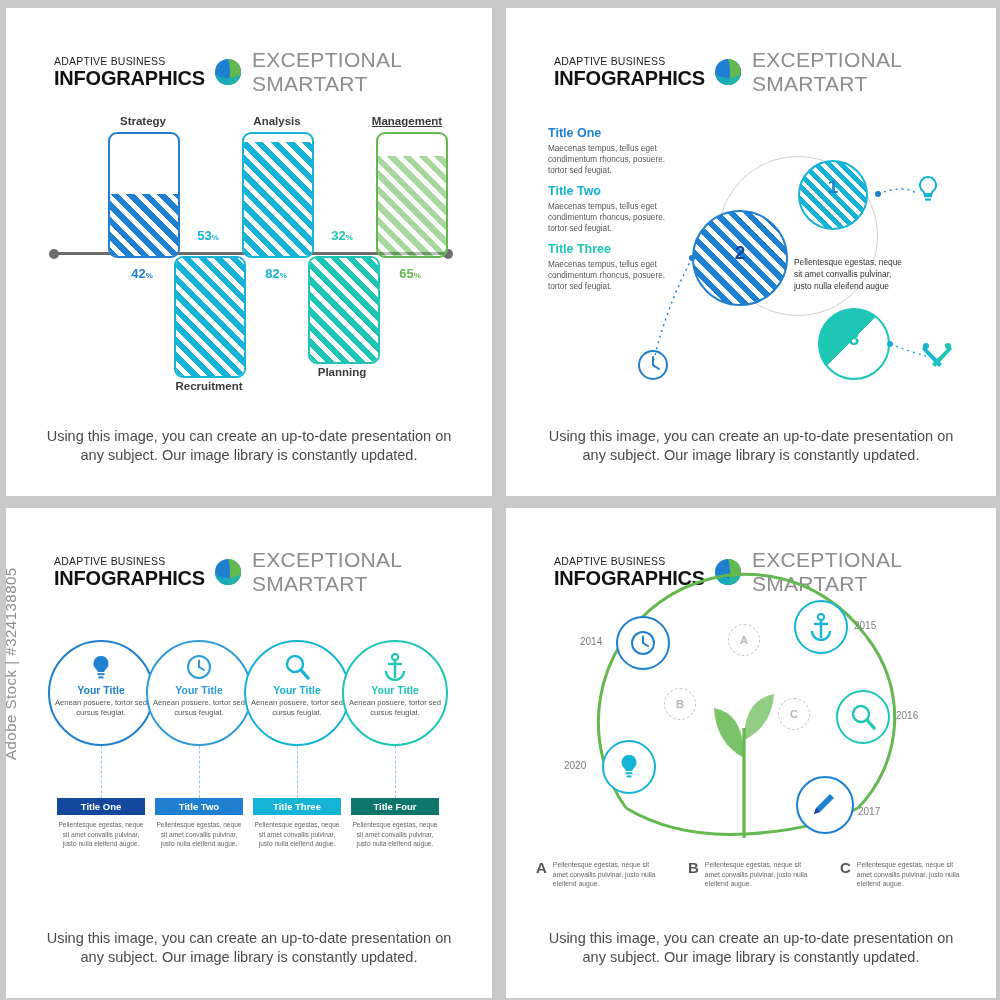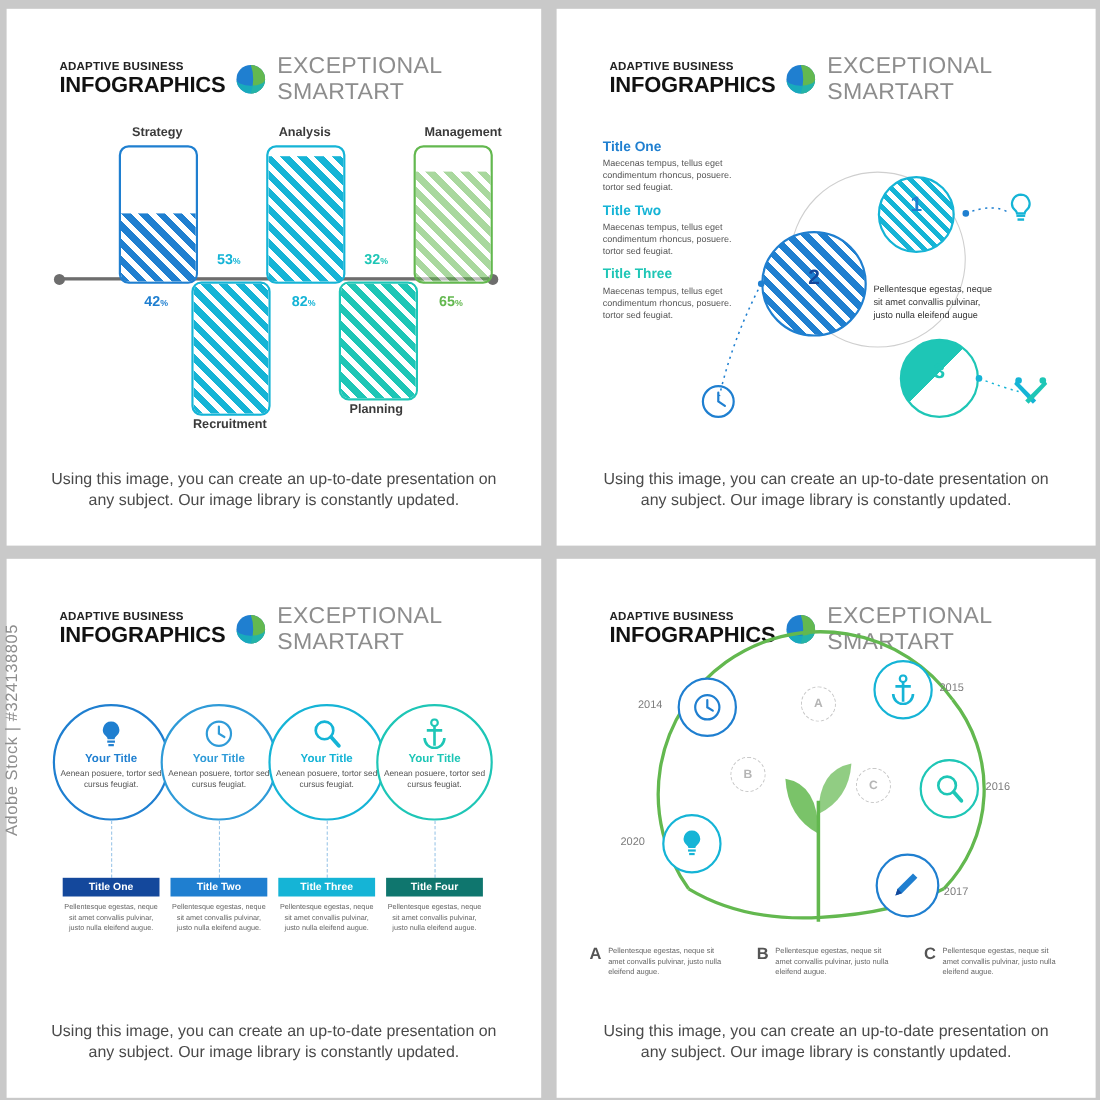--- a/index.html
+++ b/index.html
@@ -2,21 +2,21 @@
 <html><head>
 <meta charset="utf-8">
 <style>
   html,body{margin:0;padding:0;background:#c9c9c9;}
   body{width:1000px;height:1000px;font-family:"Liberation Sans",sans-serif;position:relative;overflow:hidden;}
   .grid{position:absolute;inset:0;display:grid;grid-template-columns:486px 490px;grid-template-rows:488px 490px;column-gap:14px;row-gap:12px;padding:8px 6px;box-sizing:border-box;}
   .card{background:#fff;position:relative;overflow:hidden;}
   
   .hdr{position:absolute;top:40px;left:48px;right:24px;display:flex;align-items:center;}
   .hdr .lines{line-height:1.0;}
-  .hdr .l1{font-size:10.5px;font-weight:bold;letter-spacing:.2px;color:#222;}
+  .hdr .l1{font-size:10.5px;font-weight:normal;letter-spacing:.2px;color:#222;}
   .hdr .l2{font-size:20px;font-weight:bold;letter-spacing:-.2px;color:#111;margin-top:1px;}
   .hdr .globe{width:28px;height:28px;margin:0 10px 0 9px;position:relative;}
   .hdr .smart{font-size:21px;color:#8d8d8d;letter-spacing:.3px;font-weight:400;}
   
   .foot{position:absolute;left:36px;right:36px;bottom:30px;text-align:center;color:#4a4a4a;font-size:14.5px;line-height:1.35;}
   
   .barwrap{position:absolute;left:40px;top:110px;width:410px;height:280px;}
   .axis{position:absolute;left:8px;right:8px;top:134px;height:3px;background:#6d6d6d;}
   .axis:before,.axis:after{content:"";position:absolute;top:-3.5px;width:10px;height:10px;border-radius:50%;background:#6d6d6d;}
   .axis:before{left:-5px;}
@@ -91,21 +91,21 @@
       <div class="fill" style="bottom:0;height:114px;background:repeating-linear-gradient(45deg,#15b4d6 0 6px,#fff 6px 11px);"></div>
     </div>
     <div class="pct" style="left:196px;top:148px;width:68px;text-align:center;color:#15b4d6;"><span>82</span><sub>%</sub></div>
 
     <div class="bar" style="left:262px;top:138px;width:68px;height:104px;border:2px solid #1ec6b6;">
       <div class="fill" style="top:0;height:104px;background:repeating-linear-gradient(45deg,#1ec6b6 0 6px,#fff 6px 11px);"></div>
     </div>
     <div class="pct" style="left:262px;top:110px;width:68px;text-align:center;color:#1ec6b6;"><span>32</span><sub>%</sub></div>
     <div class="barlabel" style="left:241px;top:248px;width:110px;">Planning</div>
 
-    <div class="barlabel" style="left:320px;top:-3px;width:110px;">Management</div>
+    <div class="barlabel" style="left:306px;top:-3px;width:110px;text-decoration:underline;">Management</div>
     <div class="bar" style="left:330px;top:14px;width:68px;height:122px;border:2px solid #63b84f;">
       <div class="fill" style="bottom:0;height:100px;background:repeating-linear-gradient(45deg,#63b84f 0 6px,#fff 6px 11px);opacity:.55;"></div>
     </div>
     <div class="pct" style="left:330px;top:148px;width:68px;text-align:center;color:#63b84f;"><span>65</span><sub>%</sub></div>
   </div>
 
   <div class="foot">Using this image, you can create an up-to-date presentation on any subject. Our image library is constantly updated.</div>
 </div>
 
 <div class="card">

